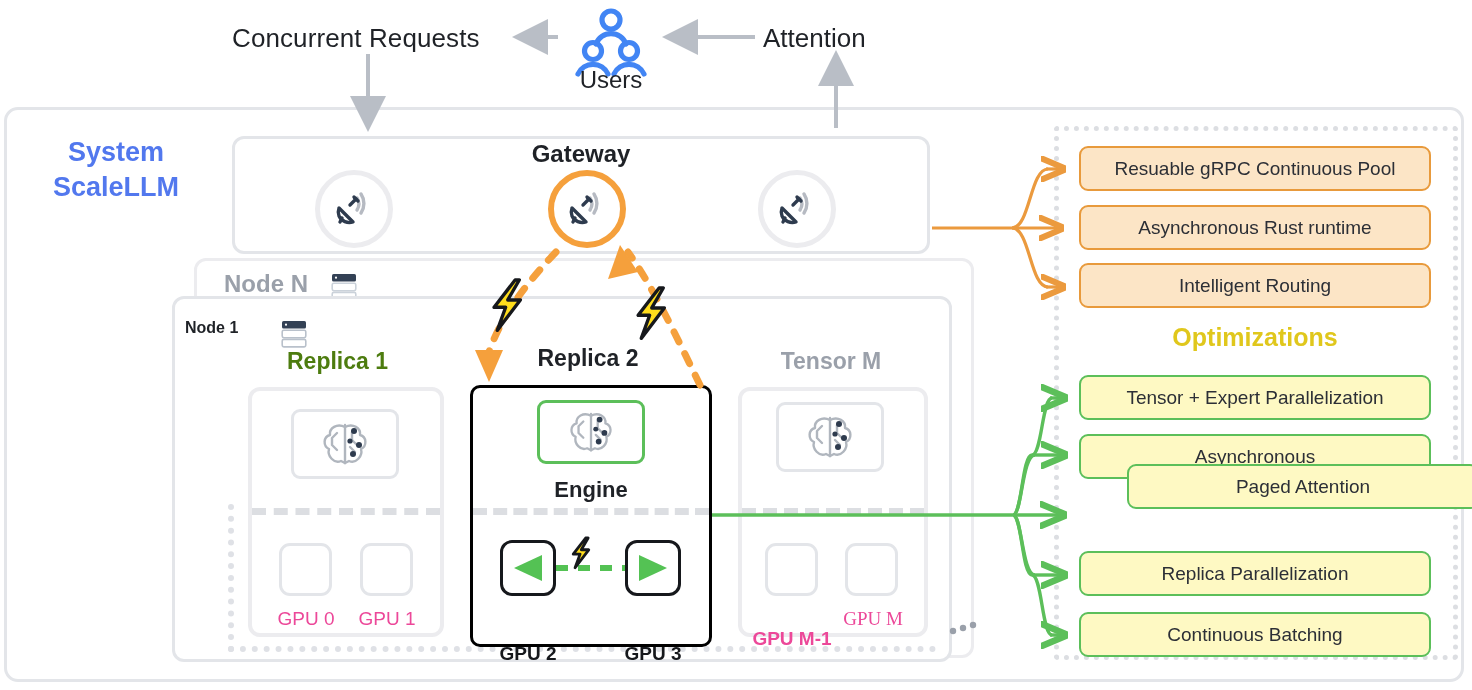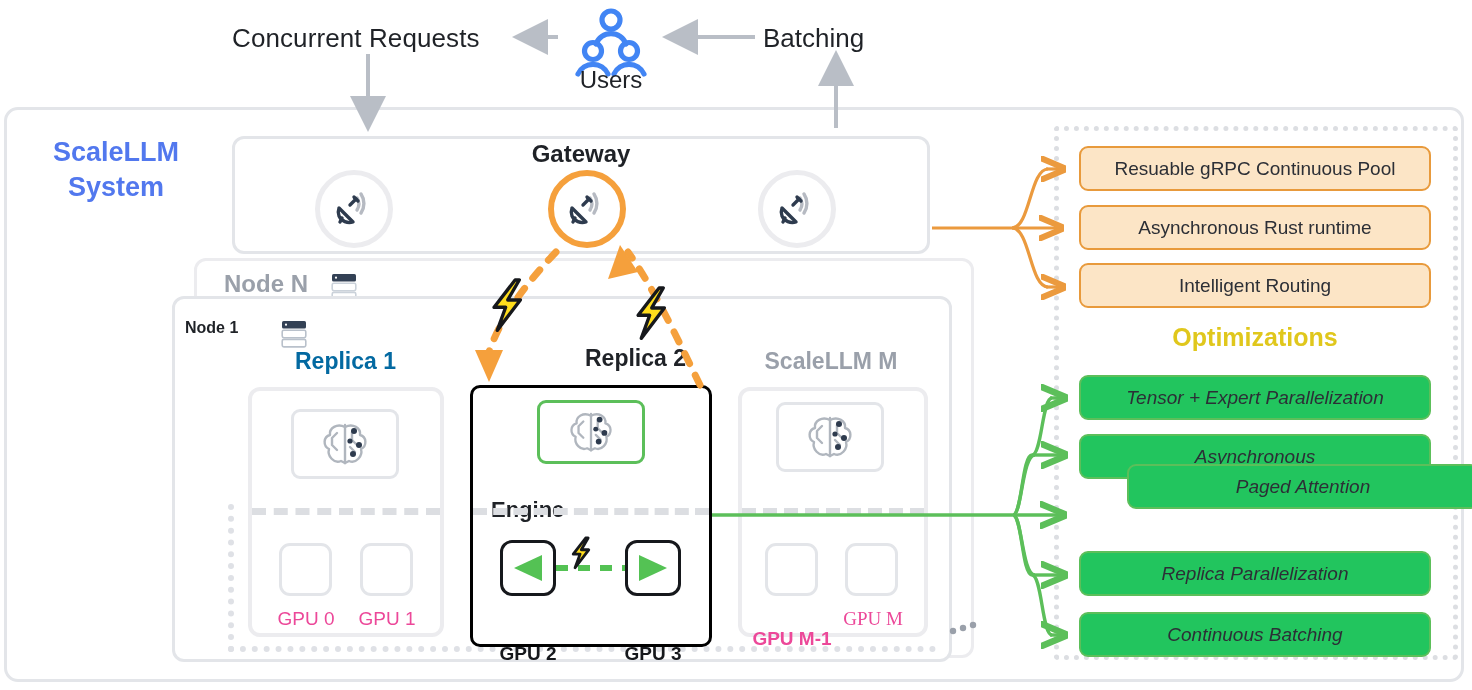--- a/index.html
+++ b/index.html
@@ -75,75 +75,75 @@
   #node1-dots{left:948px;top:621px;width:40px;height:14px;}
 
   
   .replica-title{position:absolute;font-size:23px;font-weight:bold;text-align:center;}
   .replica-box{position:absolute;box-sizing:border-box;border-radius:12px;background:#fff;}
   .rep-inactive{border:4px solid #ececef;}
   .rep-active{border:3.5px solid #000000;border-radius:10px;}
   .brain-box{position:absolute;box-sizing:border-box;border-radius:9px;background:#fff;}
   .brain-inactive{border:3px solid #e3e5e9;}
   .brain-active{border:3px solid #5cbf5a;}
-  .engine-label{position:absolute;font-size:22px;font-weight:bold;color:#1f2227;margin-top:20px;}
+  .engine-label{position:absolute;font-size:22px;font-weight:bold;color:#1f2227;text-align:center;}
   .divider-dash{position:absolute;border-top:7px dashed #dcdee2;}
   .gpu-sq{position:absolute;box-sizing:border-box;border-radius:11px;background:#fff;}
   .gpu-inactive{border:3px solid #e3e5e9;}
   .gpu-active{border:3.5px solid #16181c;border-radius:12px;}
   .gpu-label{position:absolute;font-size:19px;text-align:center;}
   .gpu-label.inactive{color:#ec4899;}
   .gpu-label.active{color:#16181c;font-weight:bold;margin-top:36px;}
 
   
   #opt-dotted-frame{
     left:1054px;top:126px;width:404px;height:534px;
     border:5px dotted #dcdee2;border-radius:4px;box-sizing:border-box;
   }
   .opt-box{
     position:absolute;left:1079px;width:352px;height:45px;
     box-sizing:border-box;border-radius:9px;
     display:flex;align-items:center;justify-content:center;
     font-size:19px;color:#2c2f36;
   }
   .opt-orange{background:#fce5c6;border:2.5px solid #e89a3c;}
-  .opt-green{background:#22c55e;border:2.5px solid #5cbf5a;font-style:italic;}
+  .opt-green{background:#fef9c3;border:2.5px solid #5cbf5a;}
   #optimizations-label{
     left:1079px;top:323px;width:352px;height:34px;
     font-size:25px;font-weight:bold;color:#e0c71c;text-align:center;
   }
 
   svg{display:block;overflow:visible;}
   #overlay{left:0;top:0;width:1472px;height:690px;pointer-events:none;}
 </style>
 </head>
 <body>
 
 <div class="abs" id="concurrent-requests-label">Concurrent Requests</div>
 
-<div class="abs" id="responses-label">Batching</div>
+<div class="abs" id="responses-label">Attention</div>
 
 <div class="abs" id="users-group">
   <svg width="90" height="90" viewBox="0 0 90 90">
     <g fill="none" stroke="#4285f4" stroke-width="5.2" stroke-linecap="round">
       <circle cx="45" cy="14" r="9"></circle>
       <path d="M30 38 A16 16 0 0 1 60 38"></path>
       <circle cx="27" cy="45" r="8.5"></circle>
       <path d="M12 68 A16.5 16.5 0 0 1 42 68"></path>
       <circle cx="63" cy="45" r="8.5"></circle>
       <path d="M48 68 A16.5 16.5 0 0 1 78 68"></path>
     </g>
   </svg>
 </div>
 <div class="abs" id="users-label">Users</div>
 
 <div class="abs" id="system-frame"></div>
 <div class="abs" id="scalellm-title">
+  <div>System</div>
   <div>ScaleLLM</div>
-  <div>System</div>
 </div>
 
 <div class="abs" id="gateway-box"></div>
 <div class="abs" id="gateway-label">Gateway</div>
 
 <div class="abs gw-node" style="left:315px;top:170px;">
   <div class="gw-ring"></div>
   <div class="gw-ico">
     <svg width="42" height="42" viewBox="0 0 42 42">
       <g fill="none" stroke="#b6bac2" stroke-width="3.4" stroke-linecap="round">
@@ -220,21 +220,21 @@
 
 <div class="abs" id="gpu-pool-dotted"></div>
 <div class="abs" id="node1-dots">
   <svg width="40" height="14" viewBox="0 0 40 14">
     <circle cx="5" cy="10" r="3.2" fill="#9aa0aa"></circle>
     <circle cx="15" cy="7" r="3.2" fill="#9aa0aa"></circle>
     <circle cx="25" cy="4" r="3.2" fill="#9aa0aa"></circle>
   </svg>
 </div>
 
-<div class="replica-title" style="left:248px;top:348px;width:195px;color:#0369a1;">Replica 1</div>
+<div class="replica-title" style="left:240px;top:348px;width:195px;color:#4d7c0f;">Replica 1</div>
 <div class="replica-box rep-inactive" style="left:248px;top:387px;width:196px;height:250px;"></div>
 <div class="brain-box brain-inactive" style="left:291px;top:409px;width:108px;height:70px;">
   <div class="ctr" style="width:100%;height:100%;">
     <svg width="52" height="48" viewBox="0 0 52 48">
       <g fill="none" stroke="#b0b6be" stroke-width="2.4" stroke-linejoin="round" stroke-linecap="round">
         <path d="M26 5 L26 43"></path>
         <path d="M26 7 C18 3 10 8 11 15 C4 17 4 26 10 29 C8 36 15 44 22 41 L26 43"></path>
         <path d="M26 7 C34 3 42 8 41 15 C48 17 48 26 42 29 C44 36 37 44 30 41 L26 43"></path>
         <path d="M18 13 L13 18 L13 25 L18 30"></path>
         <path d="M33 12 L33 20 L38 25"></path>
@@ -248,21 +248,21 @@
       </g>
     </svg>
   </div>
 </div>
 <div class="divider-dash" style="left:252px;top:508px;width:188px;"></div>
 <div class="gpu-sq gpu-inactive" style="left:279px;top:543px;width:53px;height:53px;"></div>
 <div class="gpu-sq gpu-inactive" style="left:360px;top:543px;width:53px;height:53px;"></div>
 <div class="gpu-label inactive" style="left:272px;top:608px;width:68px;">GPU 0</div>
 <div class="gpu-label inactive" style="left:353px;top:608px;width:68px;">GPU 1</div>
 
-<div class="replica-title" style="left:490px;top:345px;width:196px;color:#1f2227;text-align:right;">Replica 2</div>
+<div class="replica-title" style="left:490px;top:345px;width:196px;color:#1f2227;">Replica 2</div>
 <div class="replica-box rep-active" style="left:470px;top:385px;width:242px;height:262px;"></div>
 <div class="brain-box brain-active" style="left:537px;top:400px;width:108px;height:64px;">
   <div class="ctr" style="width:100%;height:100%;">
     <svg width="50" height="46" viewBox="0 0 52 48">
       <g fill="none" stroke="#b0b6be" stroke-width="2.4" stroke-linejoin="round" stroke-linecap="round">
         <path d="M26 5 L26 43"></path>
         <path d="M26 7 C18 3 10 8 11 15 C4 17 4 26 10 29 C8 36 15 44 22 41 L26 43"></path>
         <path d="M26 7 C34 3 42 8 41 15 C48 17 48 26 42 29 C44 36 37 44 30 41 L26 43"></path>
         <path d="M18 13 L13 18 L13 25 L18 30"></path>
         <path d="M33 12 L33 20 L38 25"></path>
@@ -290,21 +290,21 @@
 <div class="gpu-sq gpu-active ctr" style="left:625px;top:540px;width:56px;height:56px;">
   <div>
     <svg width="34" height="32" viewBox="0 0 34 32">
         <polygon points="3,3 3,29 31,16" fill="#54c254"></polygon>
       </svg>
   </div>
 </div>
 <div class="gpu-label active" style="left:494px;top:607px;width:68px;">GPU 2</div>
 <div class="gpu-label active" style="left:619px;top:607px;width:68px;">GPU 3</div>
 
-<div class="replica-title" style="left:733px;top:348px;width:196px;color:#9aa0aa;">ScaleLLM M</div>
+<div class="replica-title" style="left:733px;top:348px;width:196px;color:#9aa0aa;">Tensor M</div>
 <div class="replica-box rep-inactive" style="left:738px;top:387px;width:190px;height:250px;"></div>
 <div class="brain-box brain-inactive" style="left:776px;top:402px;width:108px;height:70px;">
   <div class="ctr" style="width:100%;height:100%;">
     <svg width="52" height="48" viewBox="0 0 52 48">
       <g fill="none" stroke="#b0b6be" stroke-width="2.4" stroke-linejoin="round" stroke-linecap="round">
         <path d="M26 5 L26 43"></path>
         <path d="M26 7 C18 3 10 8 11 15 C4 17 4 26 10 29 C8 36 15 44 22 41 L26 43"></path>
         <path d="M26 7 C34 3 42 8 41 15 C48 17 48 26 42 29 C44 36 37 44 30 41 L26 43"></path>
         <path d="M18 13 L13 18 L13 25 L18 30"></path>
         <path d="M33 12 L33 20 L38 25"></path>

